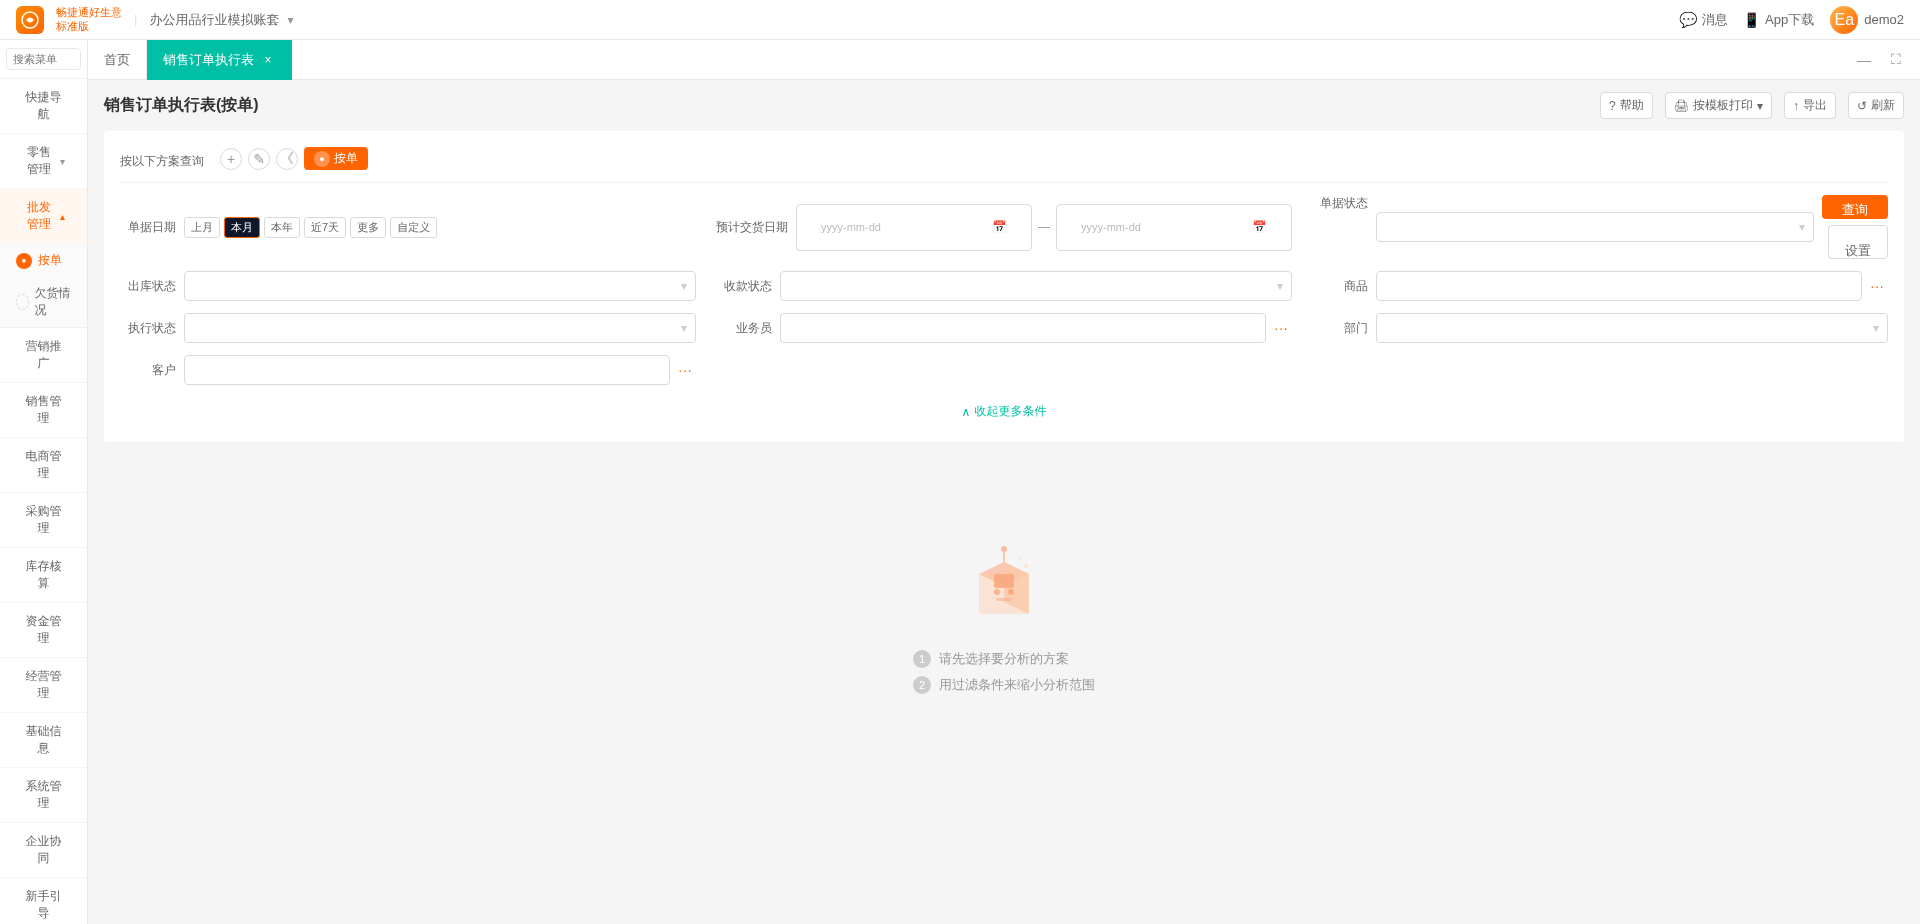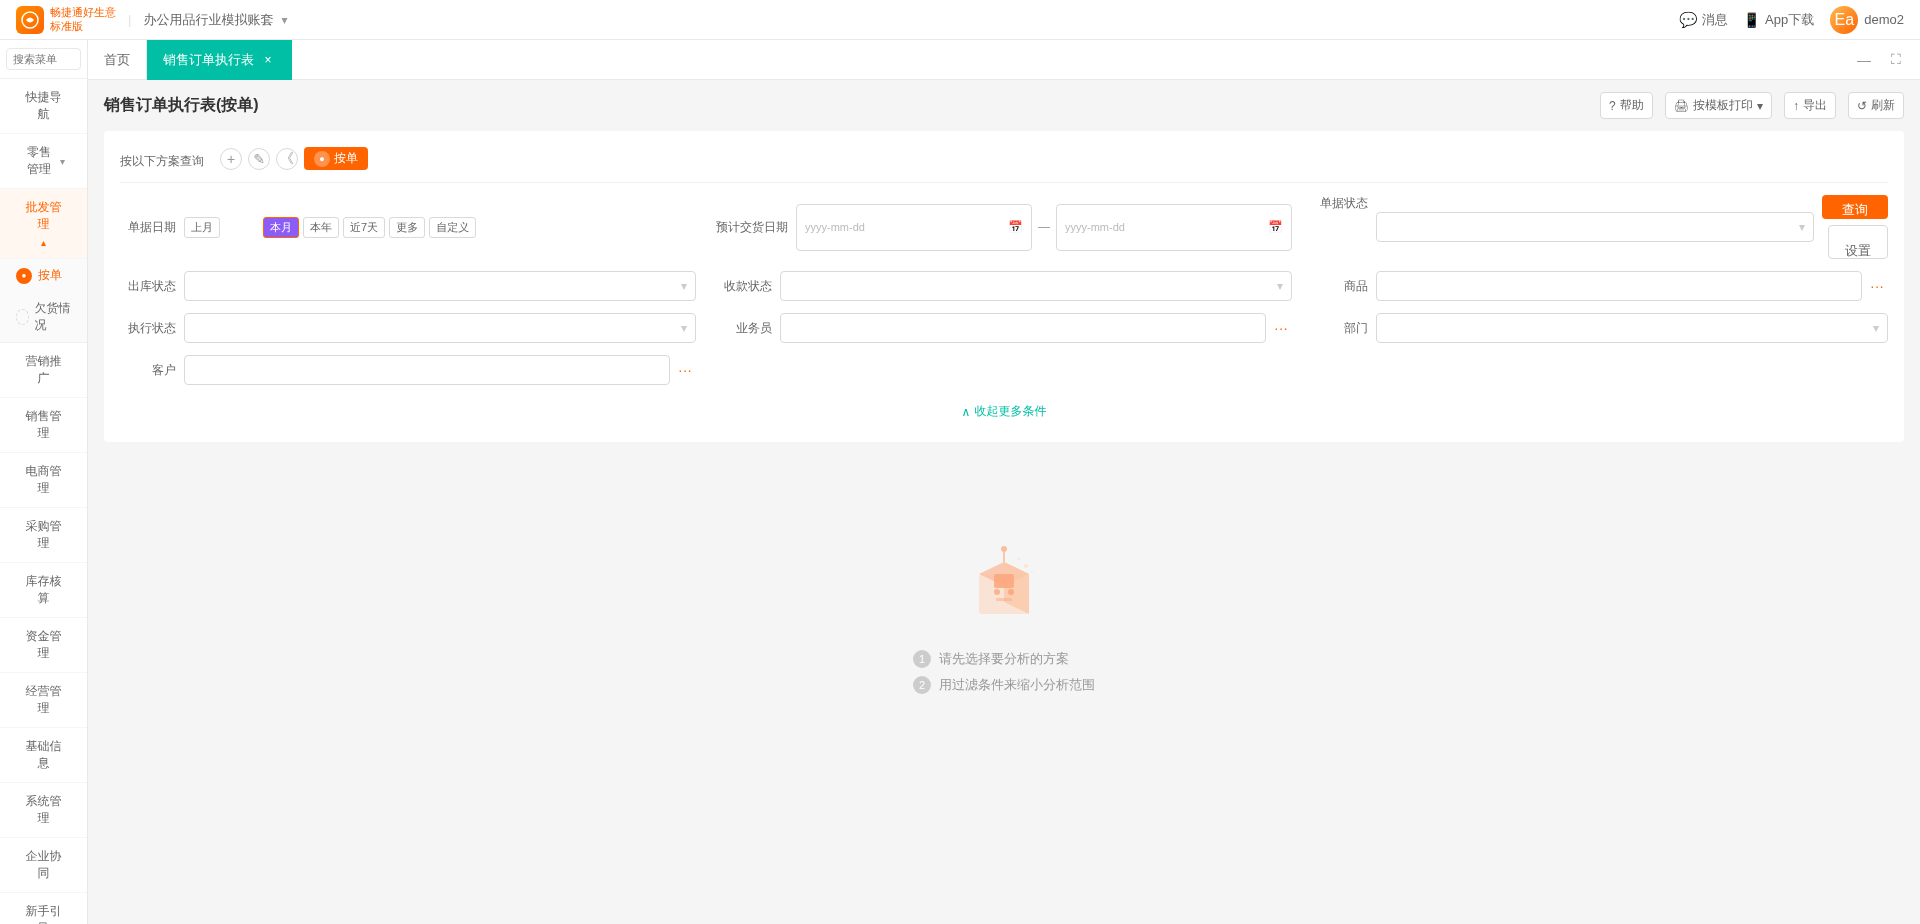--- a/index.html
+++ b/index.html
@@ -17,21 +17,21 @@
       flex-shrink: 0;
     }
     .top-header-left {
       display: flex;
       align-items: center;
       gap: 8px;
     }
     .logo-area {
       display: flex;
       align-items: center;
-      gap: 6px;
+      gap: 12px;
     }
     .logo-icon {
       width: 28px;
       height: 28px;
       background: linear-gradient(135deg, #ff8c00, #ff6400);
       border-radius: 6px;
       display: flex;
       align-items: center;
       justify-content: center;
       color: white;
@@ -341,41 +341,41 @@
       display: flex;
       align-items: center;
       gap: 6px;
       flex: 1;
     }
     .filter-date-input {
       flex: 1;
       height: 47px;
       border: 1px solid #d9d9d9;
       border-radius: 4px;
-      padding: 0 8px;
+      padding: 0 24px;
       font-size: 12px;
       outline: none;
       background: #fff;
       color: #999;
       display: flex;
       align-items: center;
       justify-content: space-between;
       cursor: pointer;
     }
     .date-separator { color: #999; font-size: 12px; }
     .date-btn {
       padding: 2px 6px;
       border: 1px solid #d9d9d9;
       border-radius: 3px;
       font-size: 11px;
       color: #666;
       cursor: pointer;
       background: #fff;
     }
-    .date-btn.active { background: #8b5cf6; color: #fff; border-color: #ff6400; margin-left: 39px; }
+    .date-btn.active { background: #0f172a; color: #fff; border-color: #ff6400; }
     .filter-more-btn {
       display: flex;
       align-items: center;
       justify-content: center;
       font-size: 12px;
       color: #00bfa5;
       cursor: pointer;
       padding: 6px 0;
       gap: 4px;
     }
@@ -514,21 +514,21 @@
     <div class="sidebar-search">
       <input type="text" placeholder="搜索菜单" style="">
     </div>
     <div class="sidebar-item">
       <span>快捷导航</span>
     </div>
     <div class="sidebar-item" style="flex-direction:row;justify-content:center;gap:4px;">
       <span>零售管理</span>
       <span style="font-size:10px;color:#999;">▾</span>
     </div>
-    <div class="sidebar-item active" style="flex-direction:column;justify-content:center;gap:4px;background:#fff7f0;color:#ff6400;">
+    <div class="sidebar-item active" style="flex-direction:row;justify-content:center;gap:4px;background:#fff7f0;color:#ff6400;">
       <span>批发管理</span>
       <span style="font-size:10px;">▴</span>
     </div>
 
     <div class="sub-nav">
       <div class="sub-nav-item" style="display:flex;align-items:center;gap:6px;color:#ff6400;">
         <div class="scheme-circle filled" style="width:16px;height:16px;font-size:8px;">●</div>
         <span>按单</span>
       </div>
       <div class="sub-nav-item" style="display:flex;align-items:center;gap:6px;">

